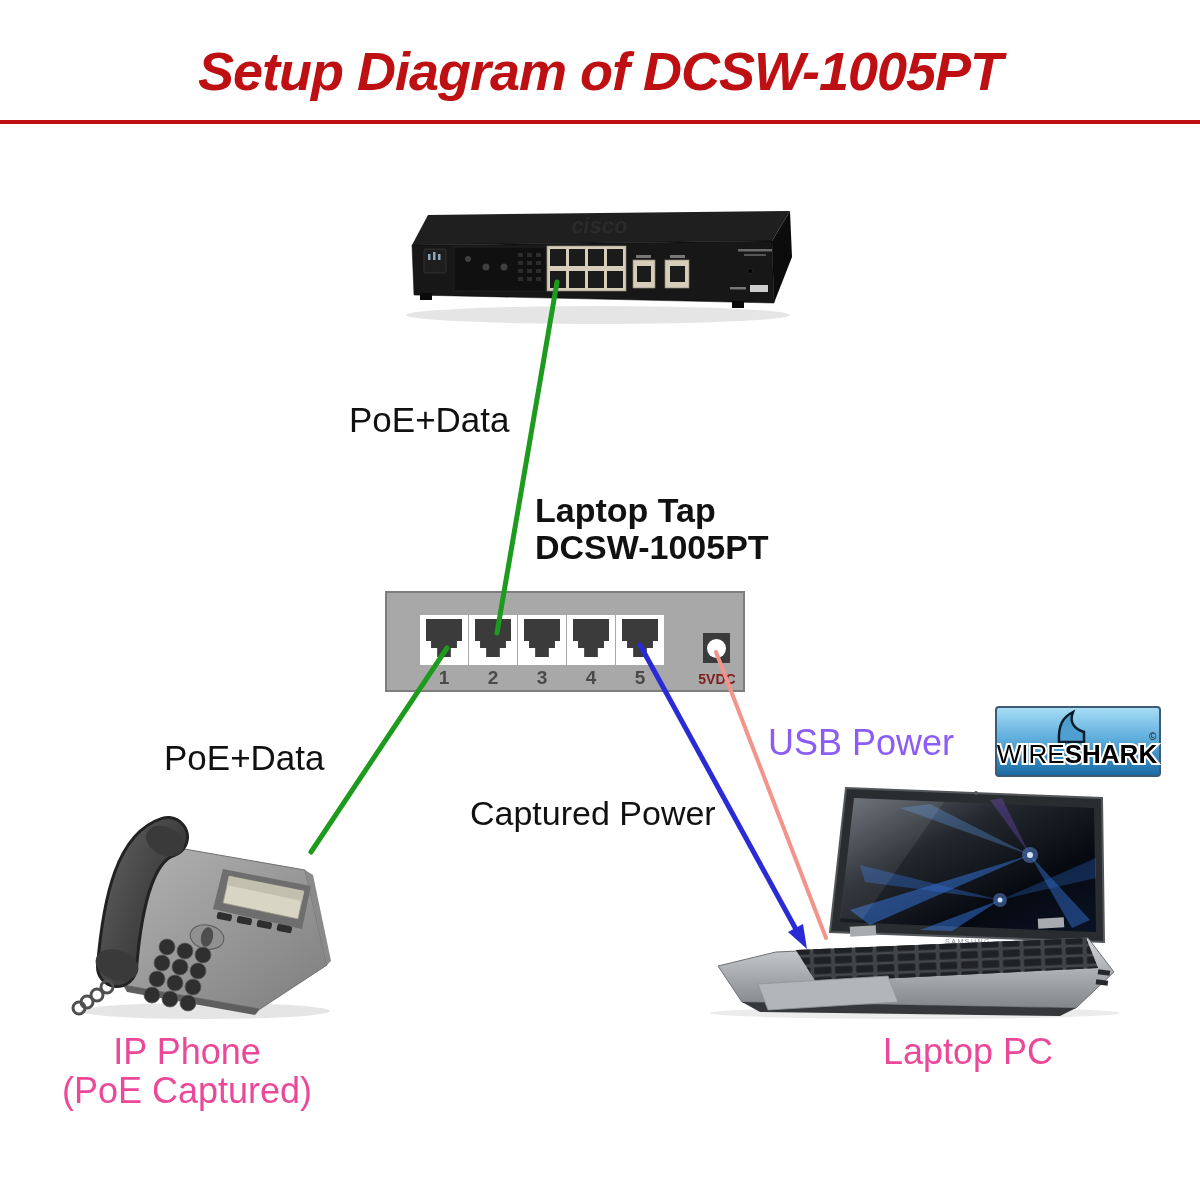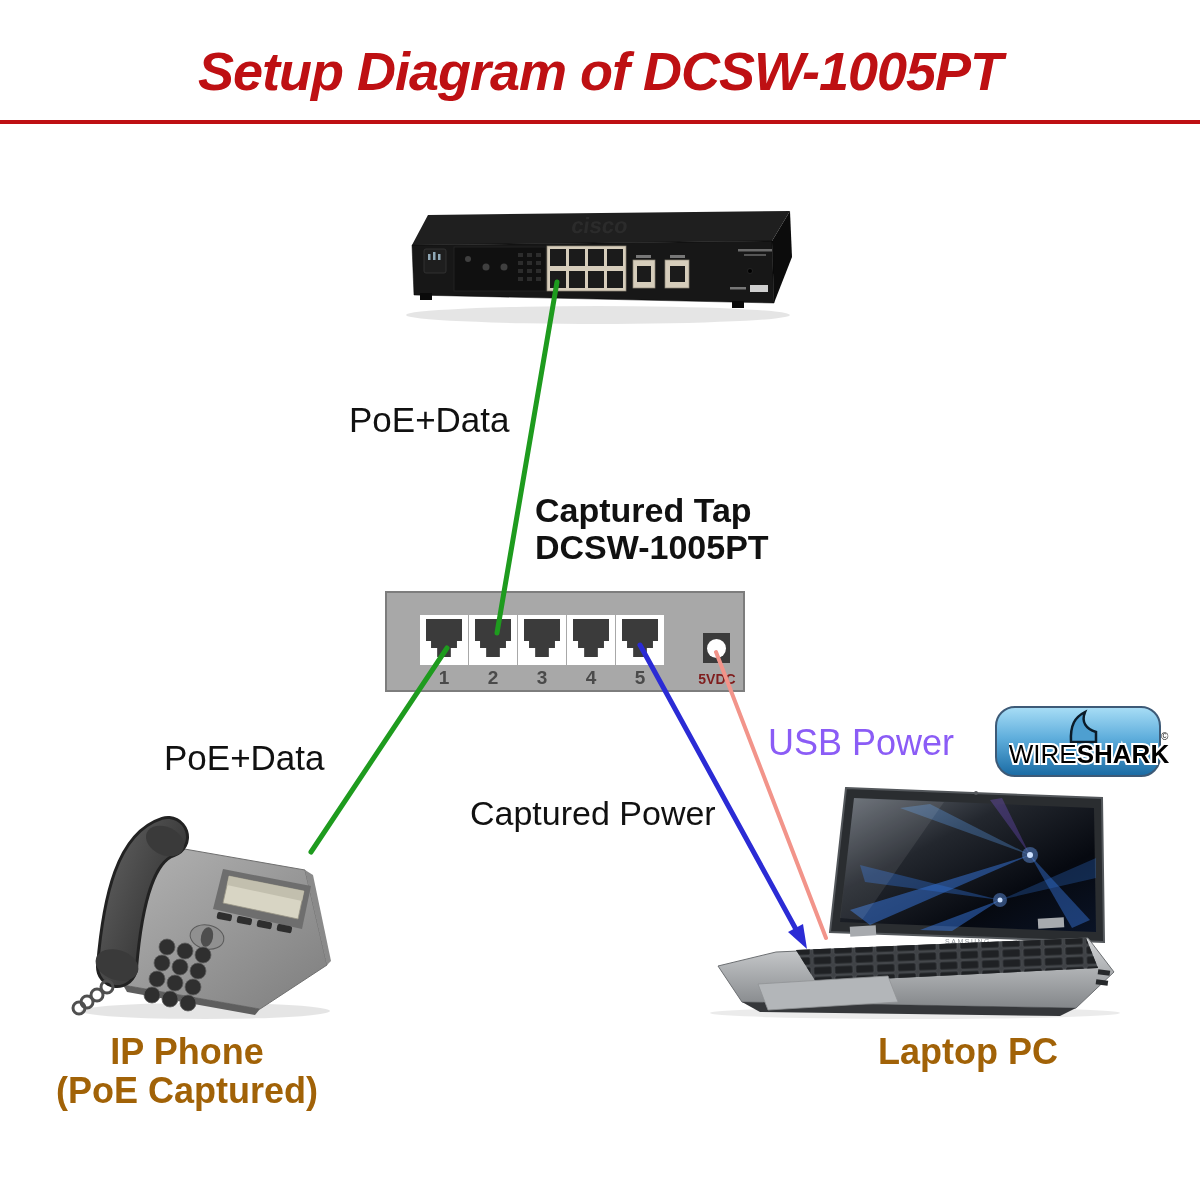--- a/index.html
+++ b/index.html
@@ -9,21 +9,21 @@
 
   
   .title{left:0;right:0;top:40px;text-align:center;font-size:54px;font-weight:bold;
          letter-spacing:-1px;color:#BE1013;font-style:italic;}
   .title-rule{left:0;top:120px;width:1200px;height:4px;background:#BE1013;}
 
   
   .lbl{font-size:35px;color:#111;white-space:nowrap;z-index:6;}
   .lbl.bold{font-weight:bold;}
   .lbl.pink{color:#8b5cf6;font-size:36px;}
-  .caption{font-size:36px;color:#a16207;text-align:center;line-height:39px;z-index:6;font-weight:bold;}
+  .caption{font-size:36px;color:#ec4899;text-align:center;line-height:39px;z-index:6;}
 
   
   .tap{left:385px;top:591px;width:360px;height:101px;background:#A8A8A8;
        border:2px solid #7D7D7D;box-sizing:border-box;z-index:2;}
   .tap .port{position:absolute;top:22px;width:48px;height:50px;background:#ffffff;}
   .tap .port:nth-of-type(1){left:33px;}
   .tap .port:nth-of-type(2){left:82px;}
   .tap .port:nth-of-type(3){left:131px;}
   .tap .port:nth-of-type(4){left:180px;}
   .tap .port:nth-of-type(5){left:229px;}
@@ -35,23 +35,23 @@
   .tap .port-num:nth-of-type(7){left:82px;}
   .tap .port-num:nth-of-type(8){left:131px;}
   .tap .port-num:nth-of-type(9){left:180px;}
   .tap .port-num:nth-of-type(10){left:229px;}
   .tap .pwr{position:absolute;left:316px;top:40px;width:27px;height:30px;background:#3B3B3B;}
   .tap .pwr-hole{position:absolute;left:4px;top:6px;width:19px;height:19px;border-radius:50%;background:#ffffff;}
   .tap .pwr-lbl{position:absolute;left:305px;top:78px;width:50px;text-align:center;
        font-size:14px;font-weight:bold;color:#7f1d1d;}
 
   
-  .ws{left:995px;top:706px;width:166px;height:71px;border-radius:20px;
+  .ws{left:995px;top:706px;width:166px;height:71px;border-radius:4px;
       background:linear-gradient(#A6DCF5 0%,#5FAEDC 45%,#1B6CA5 100%);
-      border:2px solid #3D5A77;box-sizing:border-box;z-index:6;padding-left:12px;}
+      border:2px solid #3D5A77;box-sizing:border-box;z-index:6;}
 
   svg{display:block;}
   .lines{left:0;top:0;z-index:5;pointer-events:none;}
   .device{z-index:1;}
 </style>
 </head>
 <body>
 
 <div class="stage">
 
@@ -242,21 +242,21 @@
   <svg class="abs lines" width="1200" height="1200" viewBox="0 0 1200 1200">
     <line x1="557" y1="282" x2="497" y2="633" stroke="#1E9B1E" stroke-width="5" stroke-linecap="round"></line>
     <line x1="447" y1="648" x2="311" y2="852" stroke="#1E9B1E" stroke-width="5" stroke-linecap="round"></line>
     <line x1="640" y1="645" x2="798" y2="933" stroke="#2B2BD5" stroke-width="5" stroke-linecap="round"></line>
     <polygon points="807,949 788,932 803,924" fill="#2B2BD5"></polygon>
     <line x1="716" y1="652" x2="826" y2="938" stroke="#F2948A" stroke-width="4" stroke-linecap="round"></line>
   </svg>
 
   <div class="abs lbl" style="left:349px;top:400px;width:180px;">PoE+Data</div>
   <div class="abs lbl bold" style="left:535px;top:492px;width:320px;line-height:37px;font-size:34px;">
-    <div>Captured Tap</div>
+    <div>Laptop Tap</div>
     <div>DCSW-1005PT</div>
   </div>
   <div class="abs lbl" style="left:164px;top:738px;width:180px;">PoE+Data</div>
   <div class="abs lbl" style="left:470px;top:794px;width:240px;font-size:34px;">Captured Power</div>
   <div class="abs lbl pink" style="left:768px;top:722px;width:200px;">USB Power</div>
 
   <div class="abs ws">
     <svg width="166" height="67" viewBox="0 0 166 67">
       <path d="M62,34 C61,17 66,9 76,4 C72,14 77,21 87,24 L87,34 Z" fill="#4E9FD0" stroke="#0B1B28" stroke-width="2.5"></path>
       <text x="80" y="55" text-anchor="middle" font-size="26" fill="#000" stroke="#FFFFFF" stroke-width="4" paint-order="stroke" font-family="Liberation Sans, sans-serif"><tspan>WIRE</tspan><tspan font-weight="bold">SHARK</tspan></text>

